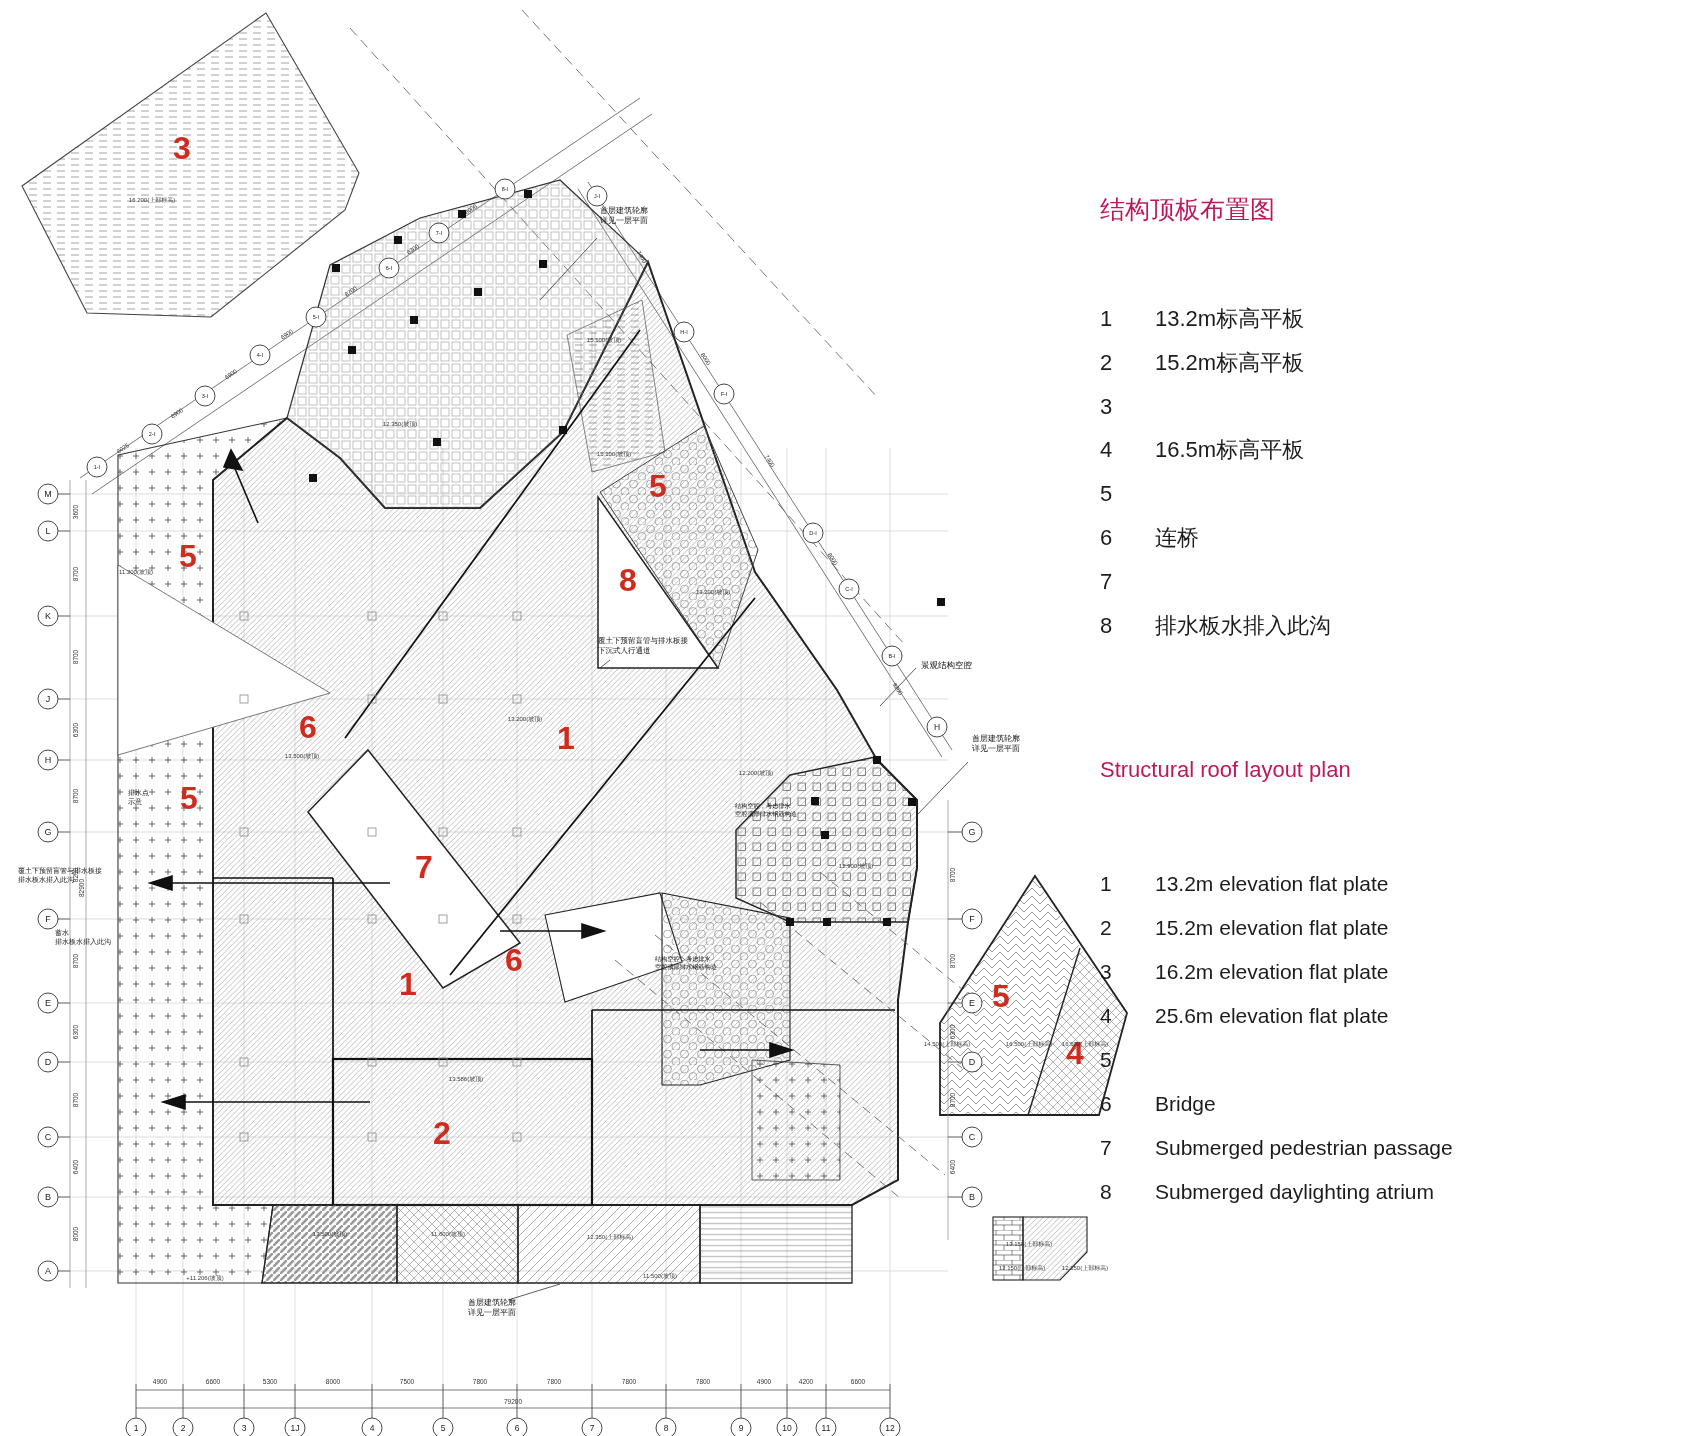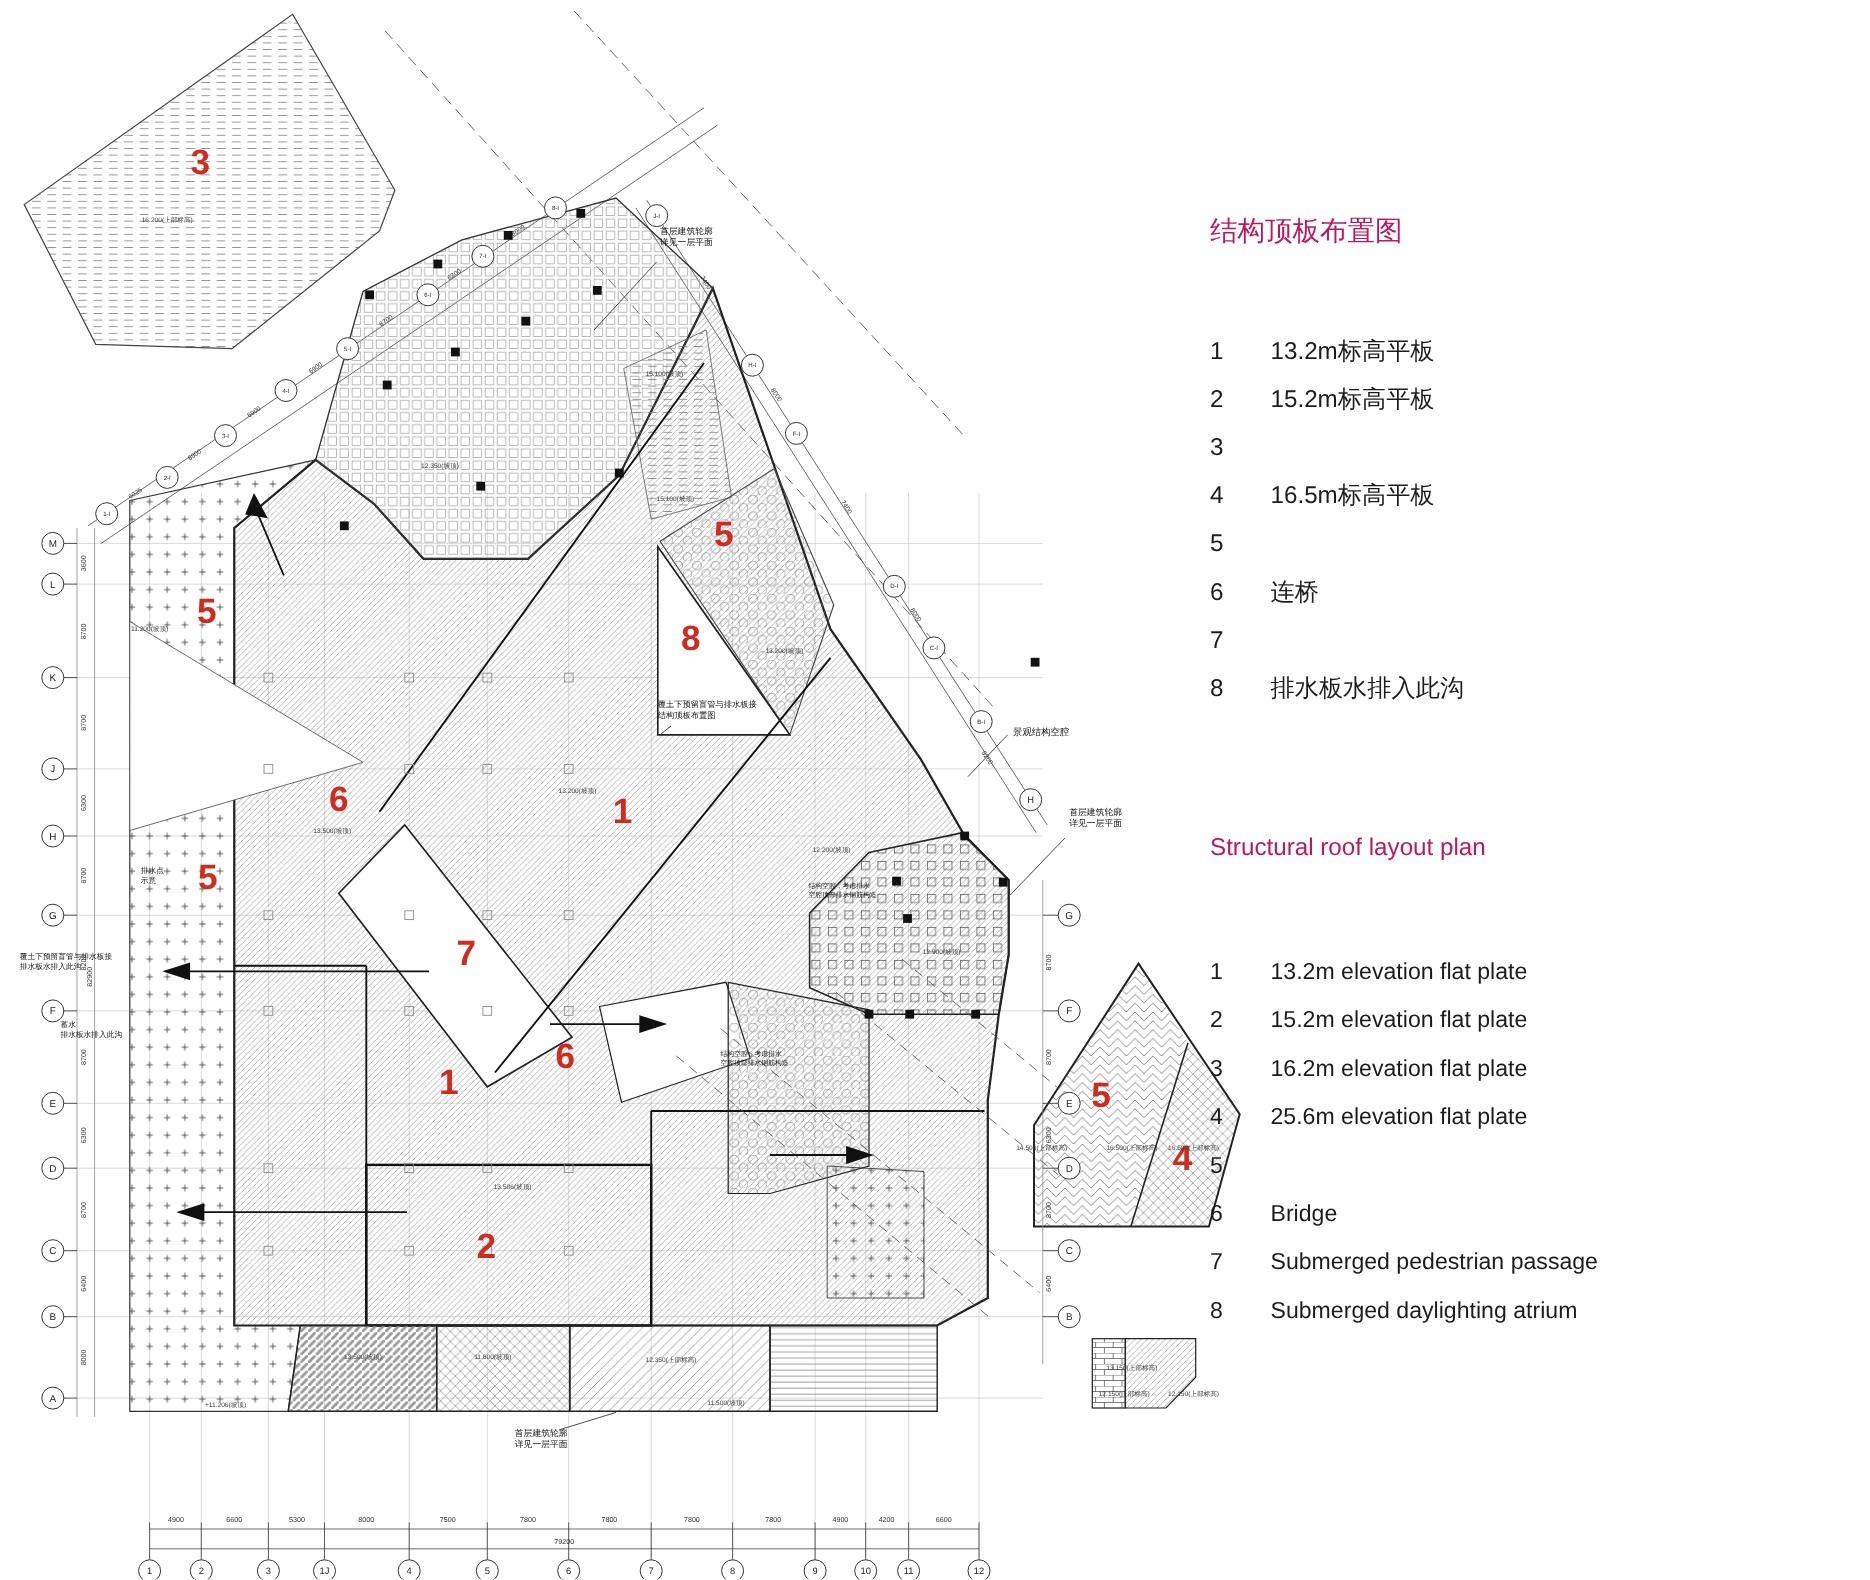--- a/index.html
+++ b/index.html
@@ -453,21 +453,21 @@
       <span class="lvl" style="left: 1085px; top: 1044px;">16.500(上部标高)</span>
       <span class="lvl" style="left: 1029px; top: 1244px;">13.150(上部标高)</span>
       <span class="lvl" style="left: 1022px; top: 1268px;">12.150(上部标高)</span>
       <span class="lvl" style="left: 1085px; top: 1268px;">12.150(上部标高)</span>
       <span class="ann" style="left: 600px; top: 206px; font-size: 8px;">首层建筑轮廓
 详见一层平面</span>
       <span class="ann" style="left: 921px; top: 660px; font-size: 8.5px;">景观结构空腔</span>
       <span class="ann" style="left: 972px; top: 734px; font-size: 8px;">首层建筑轮廓
 详见一层平面</span>
       <span class="ann" style="left: 598px; top: 636px; font-size: 7.5px;">覆土下预留盲管与排水板接
-结构顶板布置图</span>
+下沉式人行通道</span>
       <span class="ann" style="left: 18px; top: 866px; font-size: 7px;">覆土下预留盲管与排水板接
 排水板水排入此沟</span>
       <span class="ann" style="left: 128px; top: 788px; font-size: 7px;">排水点
 示意</span>
       <span class="ann" style="left: 55px; top: 928px; font-size: 7px;">蓄水
 排水板水排入此沟</span>
       <span class="ann" style="left: 735px; top: 802px; font-size: 6.2px;">结构空腔，考虑排水
 空腔顶部排水钢筋构造</span>
       <span class="ann" style="left: 655px; top: 955px; font-size: 6.2px;">结构空腔，考虑排水
 空腔顶部排水钢筋构造</span>

